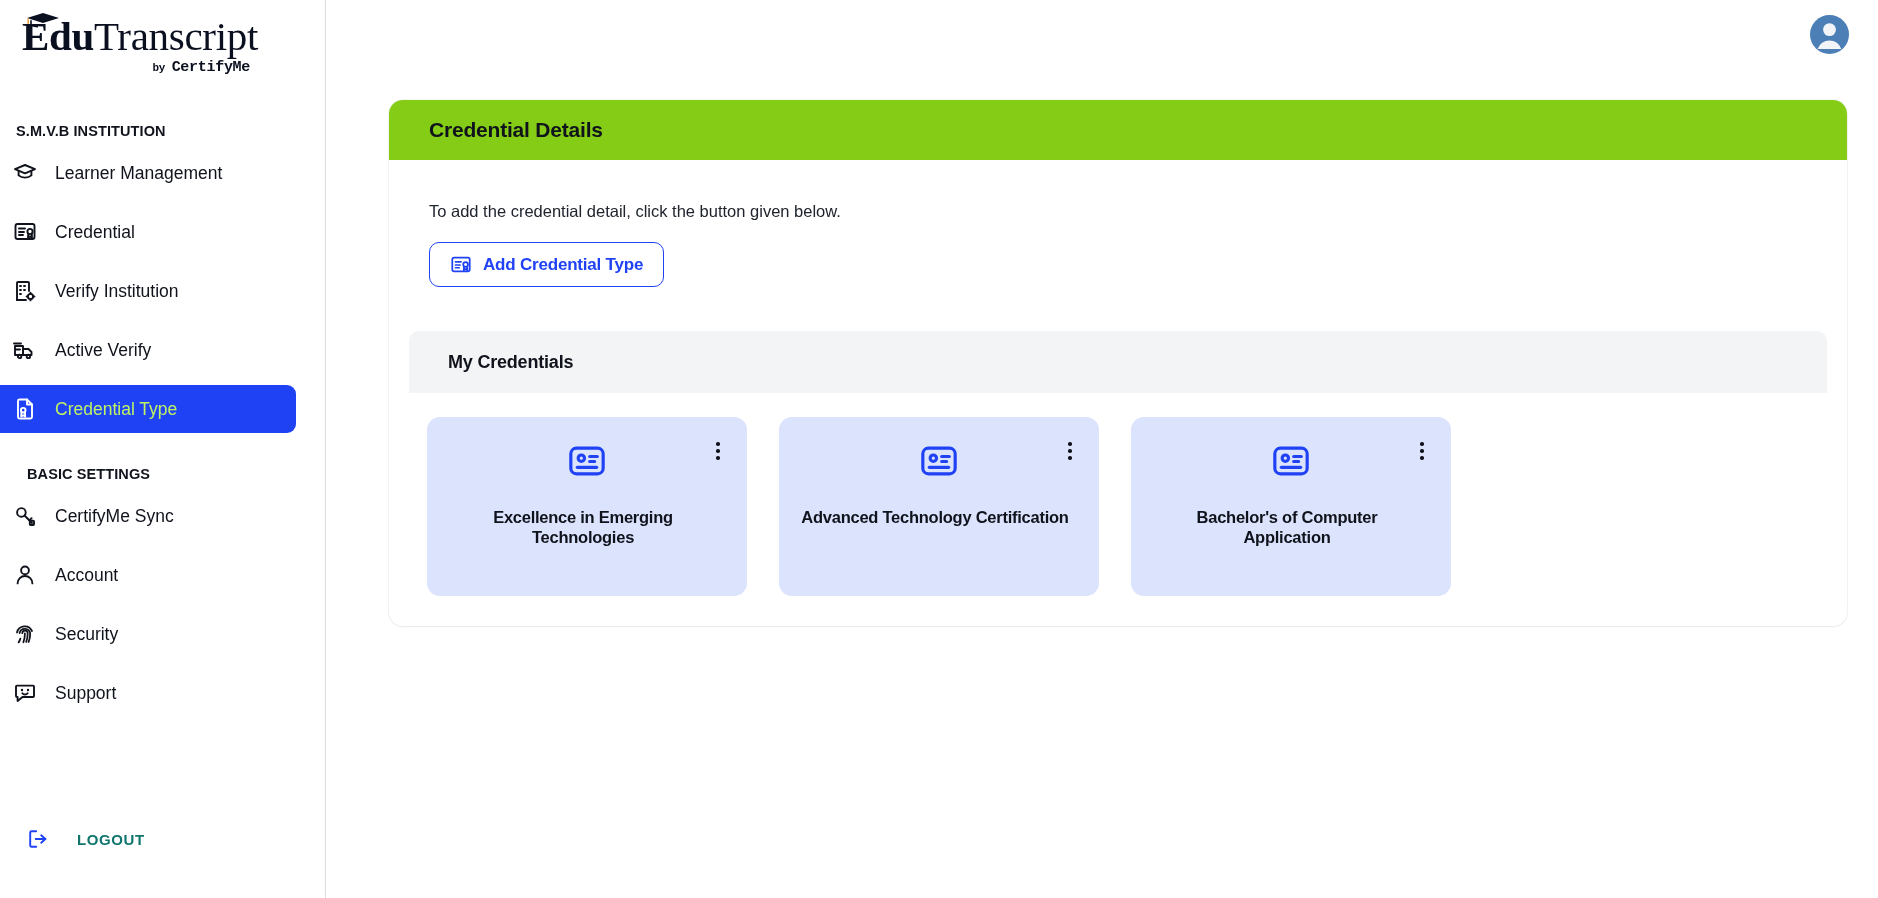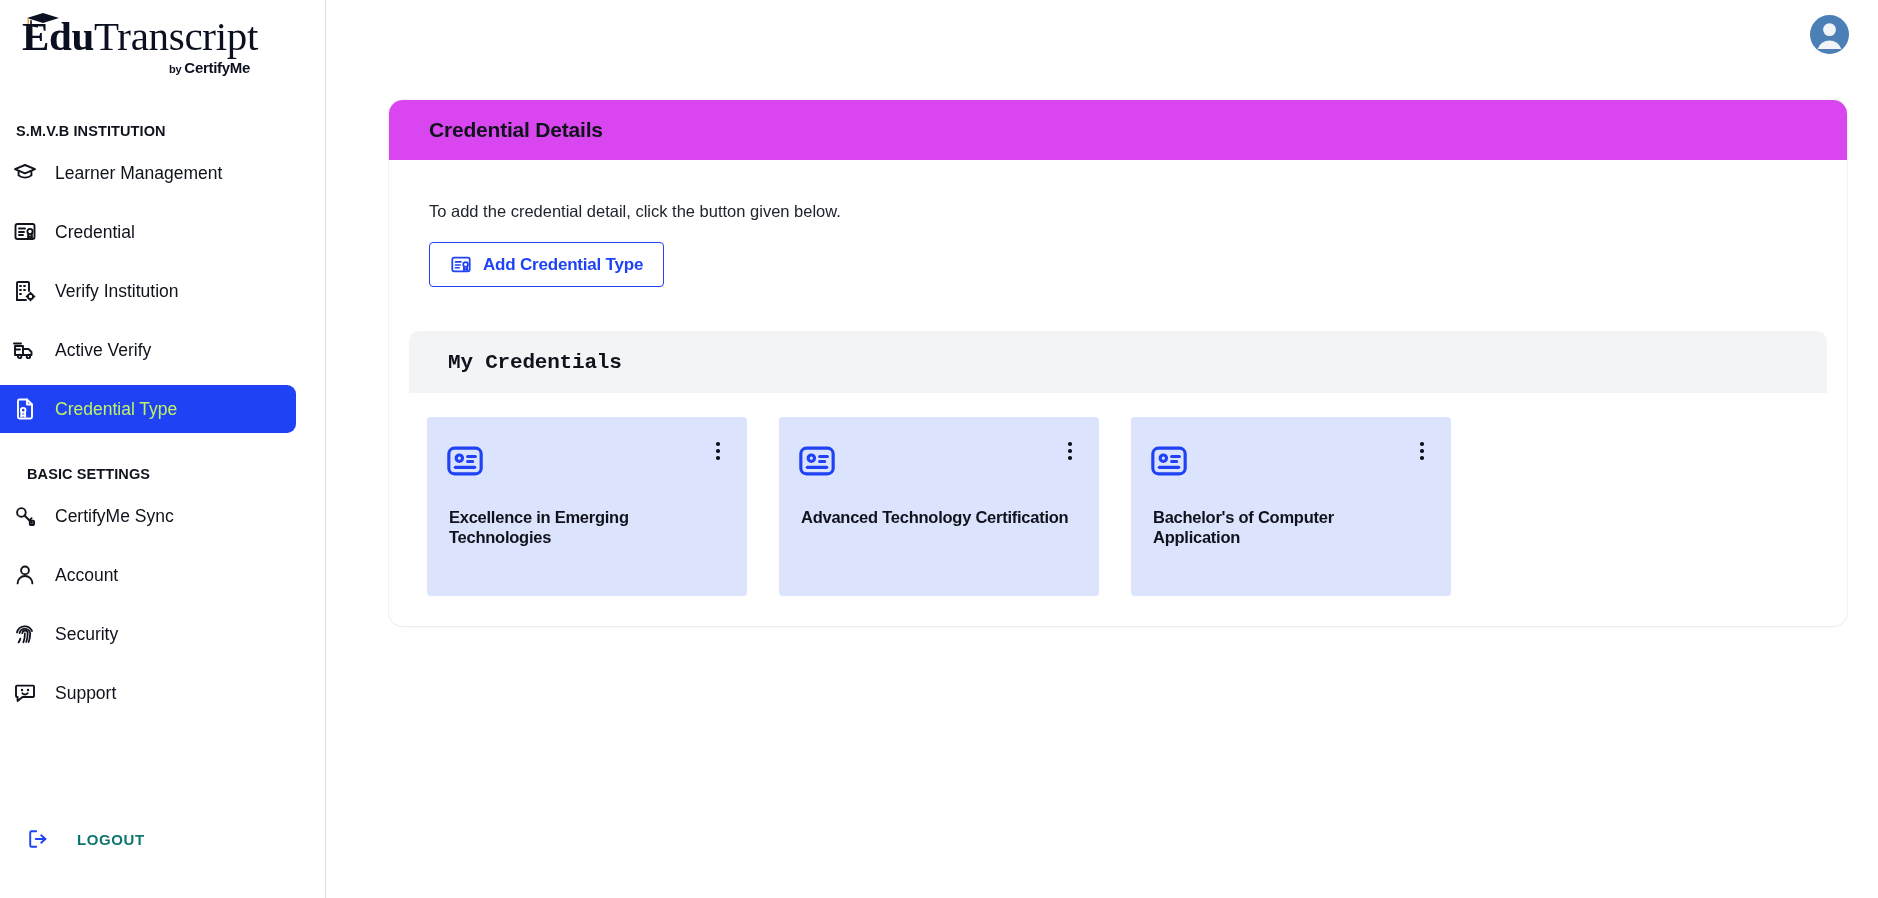--- a/index.html
+++ b/index.html
@@ -41,20 +41,21 @@
     width: 34px; height: 16px;
   }
   .logo-line2 {
     margin-top: 1px;
     text-align: right;
     width: 228px;
     font-size: 14px;
     font-weight: bold;
     color: #0b1020;
     letter-spacing: -0.2px;
+    font-family: Liberation Mono, monospace;
   }
   .logo-by { font-size: 11px; }
   .logo-certifyme { font-size: 15px; letter-spacing: -0.3px; }
 
   .section-label {
     font-size: 14.5px;
     font-weight: bold;
     color: #10131c;
     letter-spacing: 0.1px;
     padding: 0 0 0 27px;
@@ -131,21 +132,21 @@
     left: 63px;
     top: 100px;
     width: 1458px;
     border-radius: 14px;
     background: #ffffff;
     box-shadow: 0 1px 2px rgba(16,19,28,0.05), 0 0 0 1px rgba(16,19,28,0.045);
     overflow: hidden;
     padding-bottom: 30px;
   }
   .panel-header {
-    background: #d946ef;
+    background: #84cc16;
     height: 60px;
     display: flex;
     align-items: center;
     padding-left: 40px;
   }
   .panel-title {
     font-size: 21px;
     font-weight: bold;
     color: #10131c;
     letter-spacing: -0.2px;
@@ -157,21 +158,21 @@
     color: #20242e;
   }
   .add-btn {
     margin-top: 21px;
     display: inline-flex;
     align-items: center;
     gap: 11px;
     height: 45px;
     padding: 0 20px;
     border: 1.4px solid #2042f5;
-    border-radius: 4px;
+    border-radius: 10px;
     background: #ffffff;
     color: #2042f5;
     font-size: 17px;
     font-weight: bold;
     letter-spacing: -0.2px;
     cursor: pointer;
     font-family: "Liberation Sans", sans-serif;
   }
   .add-btn svg { stroke: #2042f5; fill: none; }
 
@@ -182,39 +183,39 @@
   }
   .credentials-header {
     background: #f3f4f6;
     height: 62px;
     display: flex;
     align-items: center;
     padding-left: 39px;
     border-radius: 10px 10px 0 0;
   }
   .credentials-title {
-    font-size: 21px;
+    font-size: 18px;
     font-weight: bold;
     color: #10131c;
     letter-spacing: -0.2px;
-    font-family: Liberation Mono, monospace;
   }
   .cards-row {
     display: flex;
     gap: 32px;
     padding: 24px 18px 0 18px;
   }
   .cred-card {
     width: 320px;
     height: 179px;
     background: #dce3fd;
-    border-radius: 4px;
+    border-radius: 13px;
     position: relative;
     padding: 24px 18px;
     cursor: pointer;
+    text-align: center;
   }
   .cred-card .card-ico svg { stroke: #2042f5; fill: none; }
   .kebab {
     position: absolute;
     right: 18px;
     top: 22px;
     width: 22px;
     height: 24px;
     display: flex;
     flex-direction: column;

